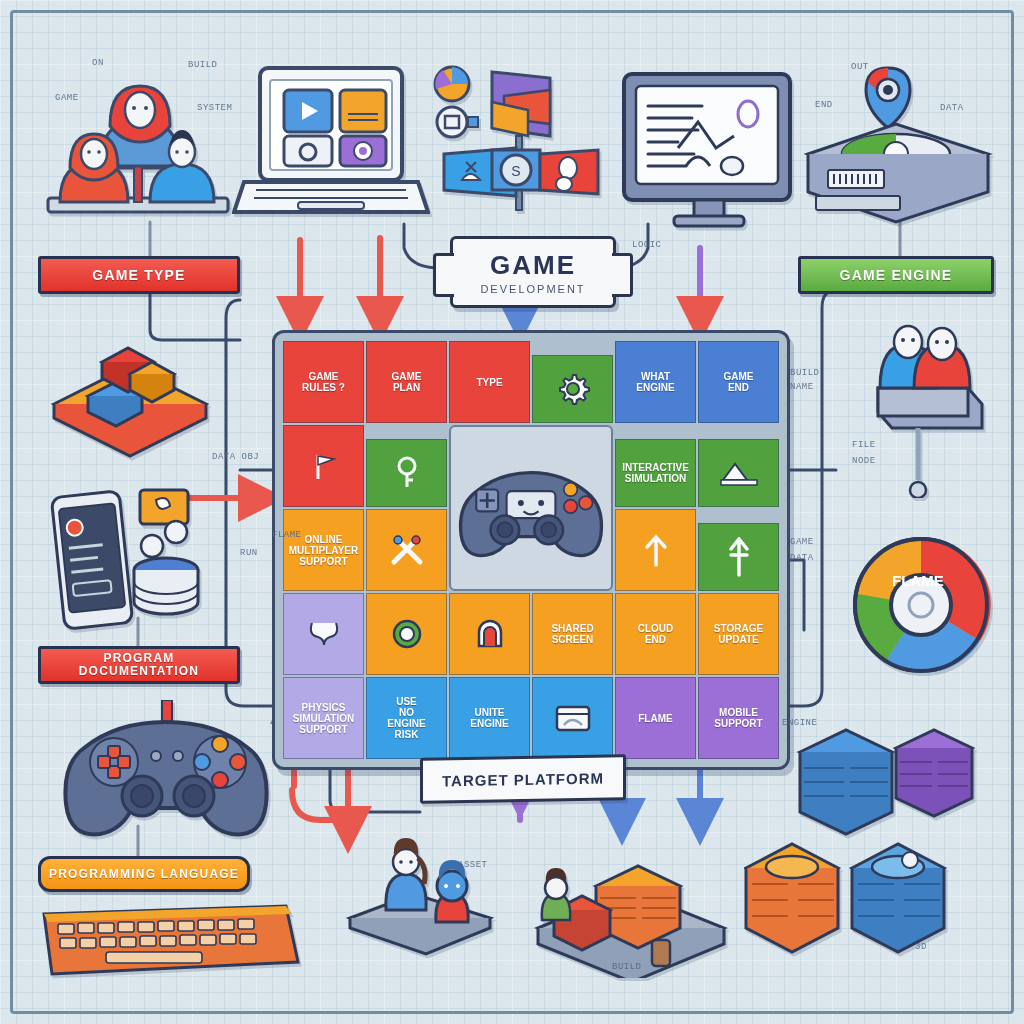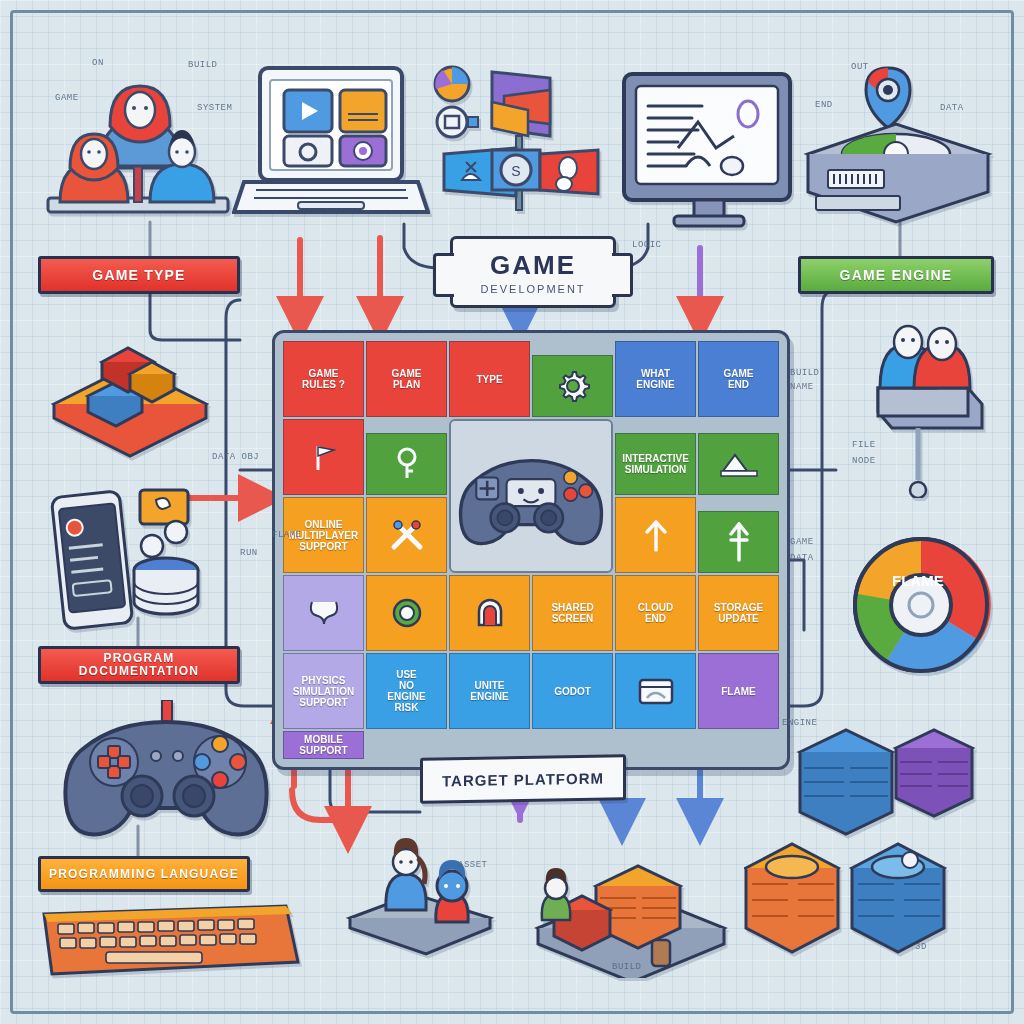--- a/index.html
+++ b/index.html
@@ -29,21 +29,21 @@
   .banner{
     position:absolute;display:flex;align-items:center;justify-content:center;
     border:3px solid #273150;border-radius:3px;
     color:#fff;font-weight:bold;letter-spacing:1.2px;
     text-shadow:0 1px 0 rgba(0,0,0,.35);
     box-shadow:2px 3px 0 rgba(40,55,85,.35);
     font-size:14px;text-align:center;line-height:1.05;
   }
   .banner.red{background:linear-gradient(#f45b50,#e0322b);}
   .banner.green{background:linear-gradient(#8dd06a,#5aab3f);}
-  .banner.orange{background:linear-gradient(#ffb13c,#f59412);}
+  .banner.orange{background:linear-gradient(#ffb13c,#f59412);border-radius:12px;}
   .center-banner{
     position:absolute;left:450px;top:236px;width:160px;height:66px;
     background:#f6f8fa;border:3px solid #2c3550;border-radius:6px;
     display:flex;flex-direction:column;align-items:center;justify-content:center;
     color:#2b3557;box-shadow:3px 4px 0 rgba(45,60,95,.25);
   }
   .center-banner .t1{font-size:26px;font-weight:bold;letter-spacing:2px;}
   .center-banner .t2{font-size:11px;letter-spacing:2px;margin-top:2px;opacity:.85;}
   .center-banner:before,.center-banner:after{
     content:"";position:absolute;top:14px;width:18px;height:38px;background:#f6f8fa;
@@ -592,23 +592,20 @@
           <span>PHYSICS<br>SIMULATION<br>SUPPORT</span>
         </div>
 
       <div class="cell c-lblue">
           <span>USE<br>NO<br>ENGINE<br>RISK</span>
         </div>
       <div class="cell c-lblue">
           <span>UNITE<br>ENGINE</span>
         </div>
       <div class="cell c-lblue">
-          <span>GODOT</span>
-        </div>
-      <div class="cell c-lblue">
         <svg class="ic" width="38" height="30" viewBox="0 0 38 30">
           <rect x="3" y="4" width="32" height="23" rx="3" fill="#f7f9fb" stroke="#2f3a58" stroke-width="2.5"></rect>
           <path d="M3 11 h32" stroke="#2f3a58" stroke-width="2"></path>
           <path d="M10 22 q8 -10 18 0" fill="none" stroke="#8fa3bb" stroke-width="2.5"></path>
         </svg>
       </div>
       <div class="cell c-purple">
           <span>FLAME</span>
         </div>
       <div class="cell c-purple">

